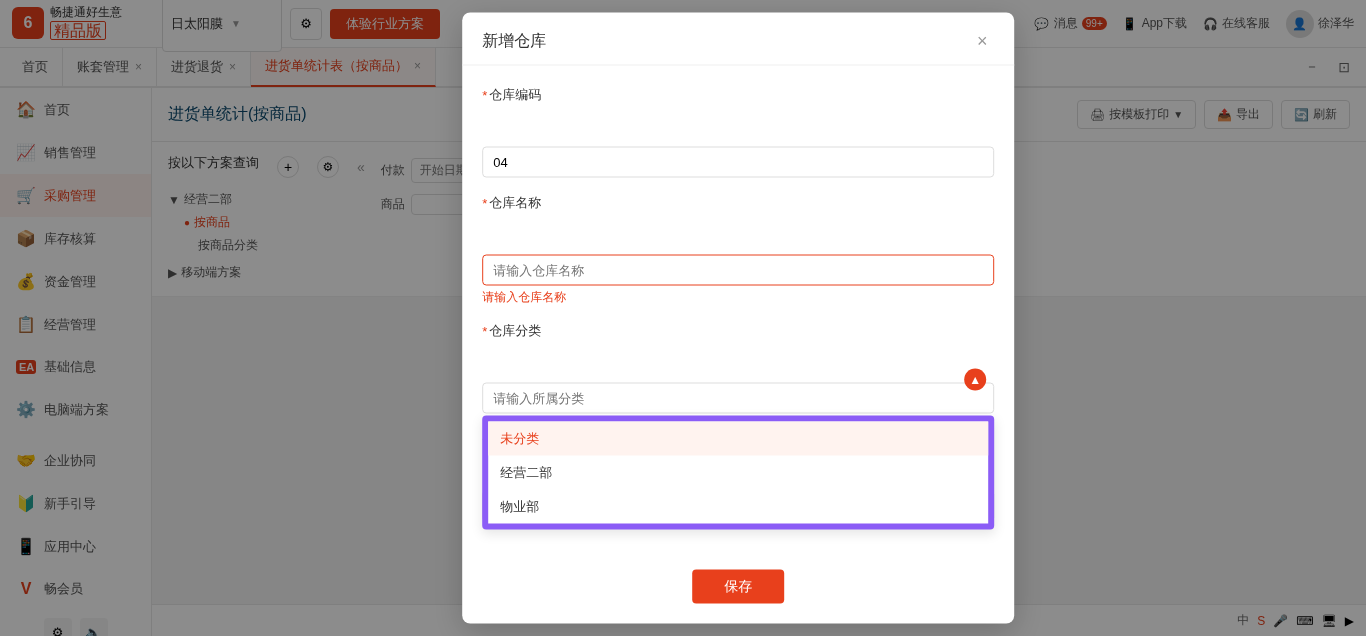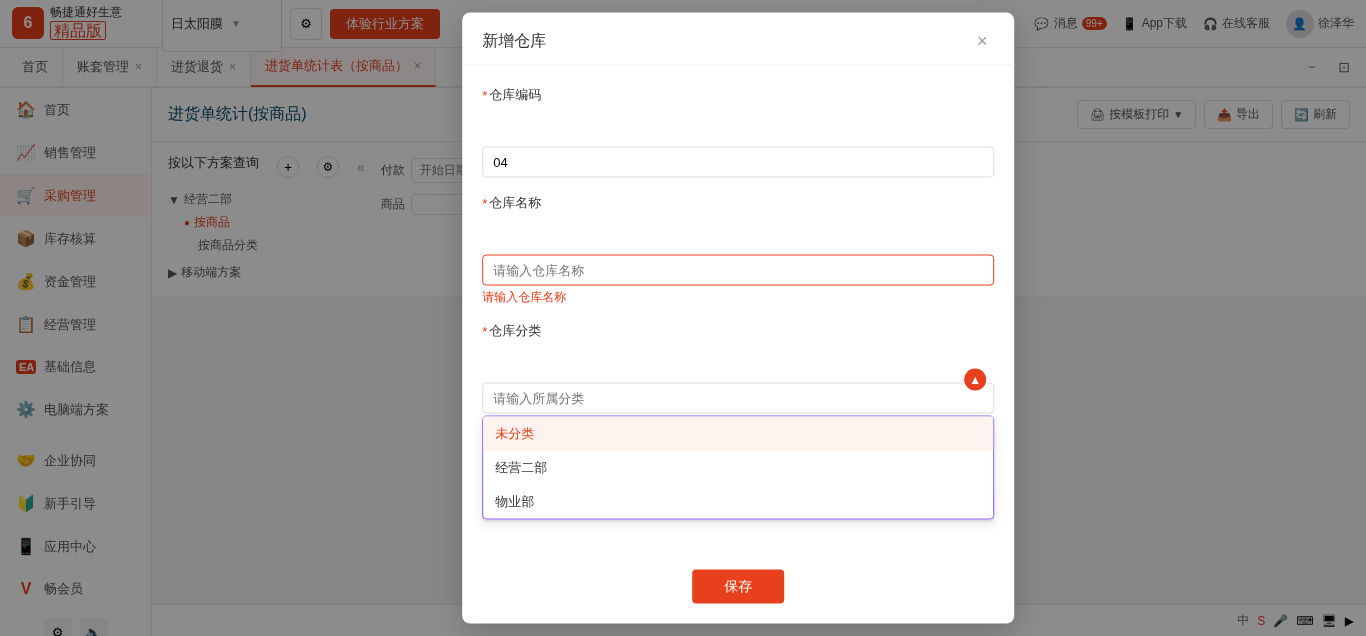--- a/index.html
+++ b/index.html
@@ -124,21 +124,21 @@
     .select-wrapper { position: relative; }
     .select-wrapper .form-input { padding-right: 30px; }
     .select-arrow {
       position: absolute; right: 8px; top: 50%; transform: translateY(-50%);
       width: 22px; height: 22px; background: #e8401c; border-radius: 50%;
       display: flex; align-items: center; justify-content: center;
       cursor: pointer; color: #fff; font-size: 12px;
     }
     .dropdown-list {
       position: absolute; top: calc(100% + 2px); left: 0; right: 0;
-      background: #fff; border: 1px solid #8b5cf6; border-radius: 4px;
+      background: #fff; border: 6px solid #8b5cf6; border-radius: 4px;
       box-shadow: 0 4px 12px rgba(0,0,0,0.1); z-index: 300;
     }
     .dropdown-item {
       padding: 8px 12px; font-size: 13px; color: #333; cursor: pointer;
     }
     .dropdown-item.selected { background: #fff3ef; color: #e8401c; }
 
     .modal-footer { padding: 12px 20px 20px; display: flex; justify-content: center; gap: 12px; }
     .btn-save { background: #e8401c; color: #fff; border: none; padding: 8px 32px; border-radius: 4px; cursor: pointer; font-size: 14px; }
 

